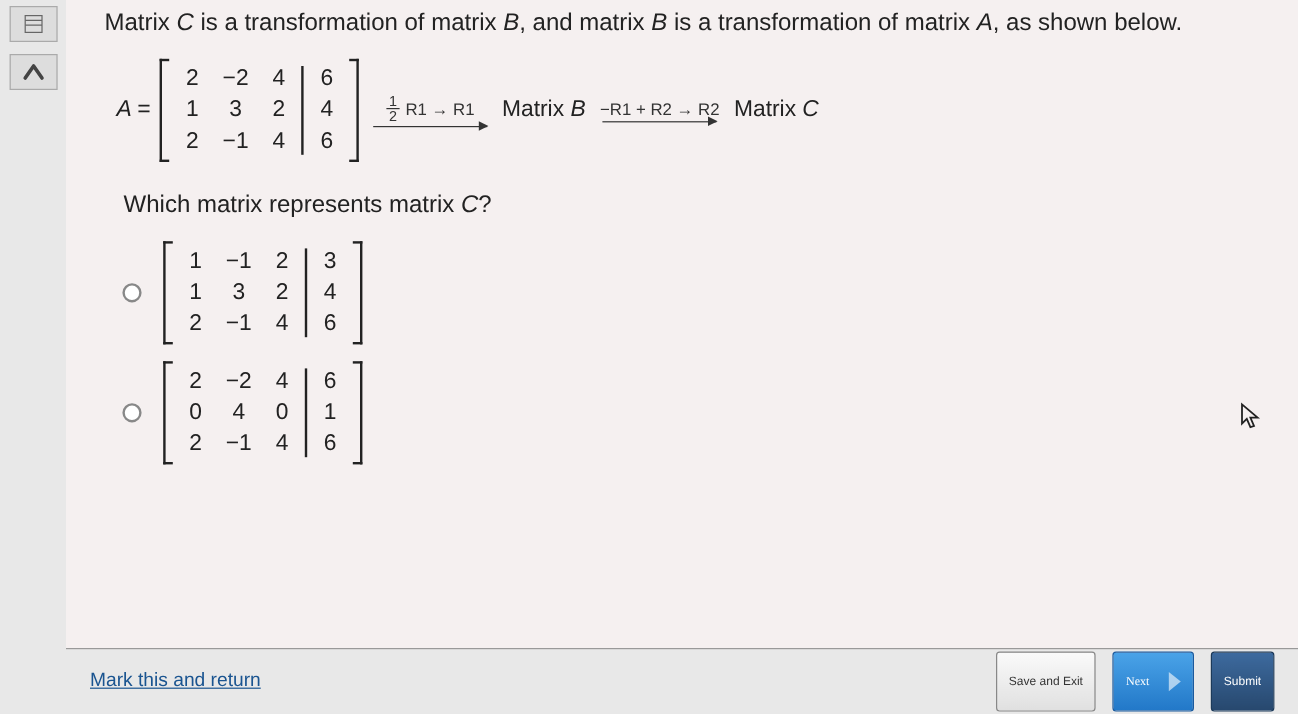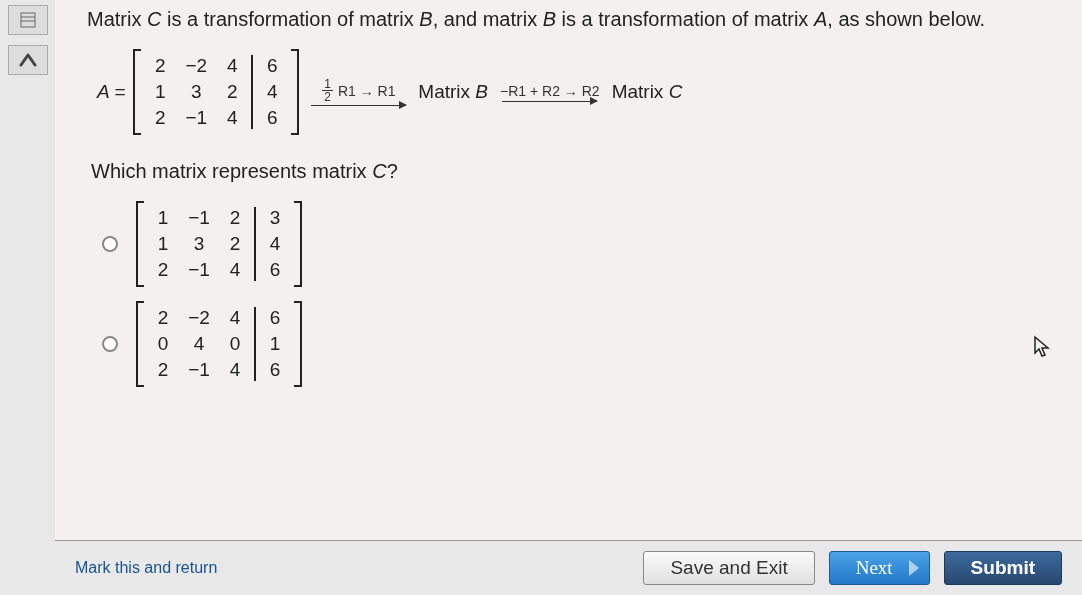--- a/index.html
+++ b/index.html
@@ -96,54 +96,55 @@
 }
 .frac {
   display: inline-flex;
   flex-direction: column;
   align-items: center;
   font-size: 12px;
   line-height: 1;
   margin-right: 3px;
 }
 .frac .n { border-bottom: 1px solid #333; padding: 0 2px; }
-.sub-q { margin-left: 4px; margin-bottom: 18px; color: #222; }
+.sub-q { margin-left: 16px; margin-bottom: 18px; color: #222; }
 .options { margin-left: 15px; display: flex; flex-direction: column; gap: 14px; }
 .option-row { display: flex; align-items: center; gap: 18px; }
 .radio {
   width: 16px; height: 16px;
   border: 2px solid #888;
   border-radius: 50%;
   background: #fff;
 }
 .footer {
   position: absolute;
   left: 55px; right: 0; bottom: 0;
   height: 55px;
   background: #e8e8e8;
   border-top: 1px solid #999;
   display: flex;
   align-items: center;
   padding: 0 20px;
 }
 .mark-link {
   color: #1a5490;
+  text-decoration: underline;
   font-size: 16px;
   cursor: pointer;
 }
 .footer-right {
   margin-left: auto;
   display: flex;
   gap: 14px;
   align-items: center;
 }
 .btn {
-  height: 34px;
-  padding: 0 26px;
-  font-size: 19px;
+  height: 50px;
+  padding: 0 10px;
+  font-size: 10px;
   border-radius: 3px;
   cursor: pointer;
   display: flex;
   align-items: center;
   justify-content: center;
   border: 1px solid #888;
 }
 .btn-light { background: linear-gradient(#fafafa, #e0e0e0); color: #333; }
 .btn-next {
   background: linear-gradient(#4aa3e8, #2278c8);
@@ -159,21 +160,20 @@
   right: 10px; top: 50%;
   transform: translateY(-50%);
   border-left: 10px solid rgba(255,255,255,0.6);
   border-top: 8px solid transparent;
   border-bottom: 8px solid transparent;
 }
 .btn-submit {
   background: linear-gradient(#3d6a9e, #27486e);
   color: #fff;
   border: 1px solid #1c3a5a;
-  font-weight: bold;
 }
 .cursor-icon {
   position: absolute;
   right: 30px;
   top: 335px;
   font-size: 22px;
   color: #333;
 }
 .mlabel { font-size: 19px; color: #222; }
 .italic { font-style: italic; }

